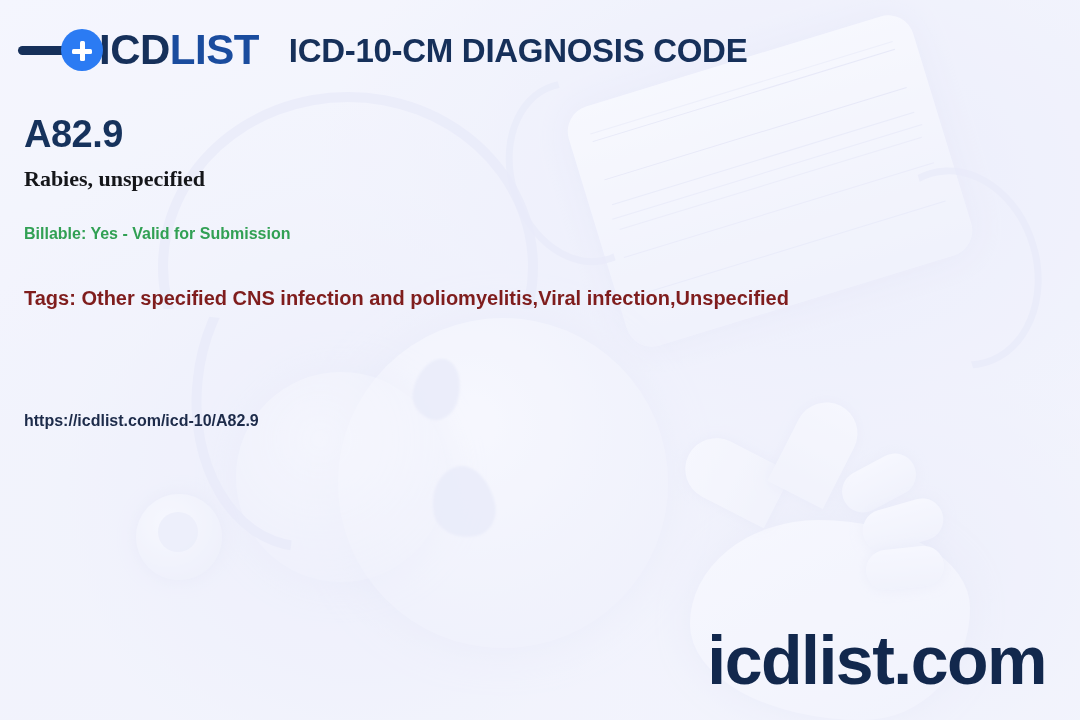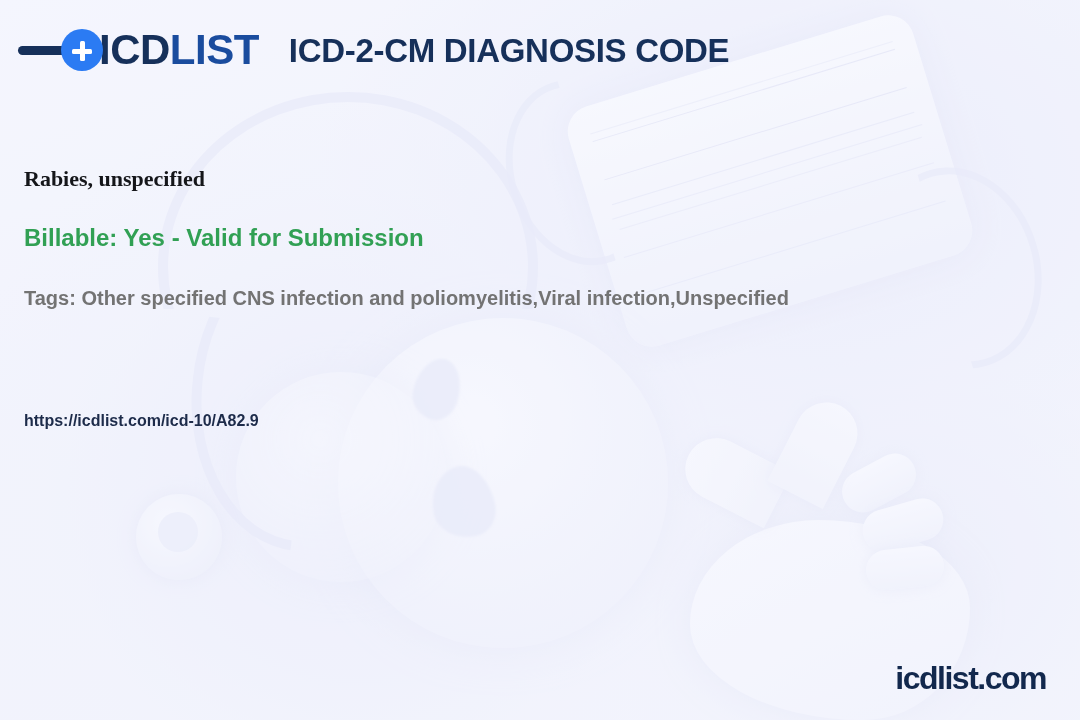--- a/index.html
+++ b/index.html
@@ -249,47 +249,47 @@
     left: 24px; top: 166px;
     font-size: 22px;
     font-weight: 700;
     color: #15161a;
     line-height: 1.2;
     font-family: Liberation Serif, serif;
   }
   .billable {
     position: absolute;
     left: 24px; top: 224px;
-    font-size: 24px;
+    font-size: 16px;
     font-weight: 600;
     color: #31a054;
     line-height: 1.2;
   }
   .tags {
     position: absolute;
     left: 24px; top: 286px;
     font-size: 20px;
     font-weight: 600;
-    color: #737373;
+    color: #7f1d1d;
     line-height: 1.2;
     white-space: nowrap;
   }
   .url {
     position: absolute;
     left: 24px; top: 382px;
     font-size: 16px;
     font-weight: 600;
     color: #1d2b4a;
     line-height: 1.2;
     margin-top: 29px;
   }
   .watermark {
     position: absolute;
     right: 34px; bottom: 26px;
-    font-size: 32px;
+    font-size: 68px;
     font-weight: 700;
     color: #12284d;
     letter-spacing: -1.5px;
     line-height: 1;
   }
 </style>
 </head>
 <body>
 
 <div class="card">
@@ -327,23 +327,24 @@
 
     <div class="header">
       <div class="brand">
         <span class="brand-dash"></span>
         <span class="brand-badge">
           <span class="plus-h"></span>
           <span class="plus-v"></span>
         </span>
         <span class="brand-word"><span class="w-icd">ICD</span><span class="w-list">LIST</span></span>
       </div>
-      <div class="header-title">ICD-2-CM DIAGNOSIS CODE</div>
+      <div class="header-title">ICD-10-CM DIAGNOSIS CODE</div>
     </div>
 
+    <div class="code">A82.9</div>
     <div class="desc">Rabies, unspecified</div>
     <div class="billable">Billable: Yes - Valid for Submission</div>
     <div class="tags">Tags: Other specified CNS infection and poliomyelitis,Viral infection,Unspecified</div>
     <div class="url">https://icdlist.com/icd-10/A82.9</div>
 
     <div class="watermark">icdlist.com</div>
   </div>
 </div>
 
 </body></html>

